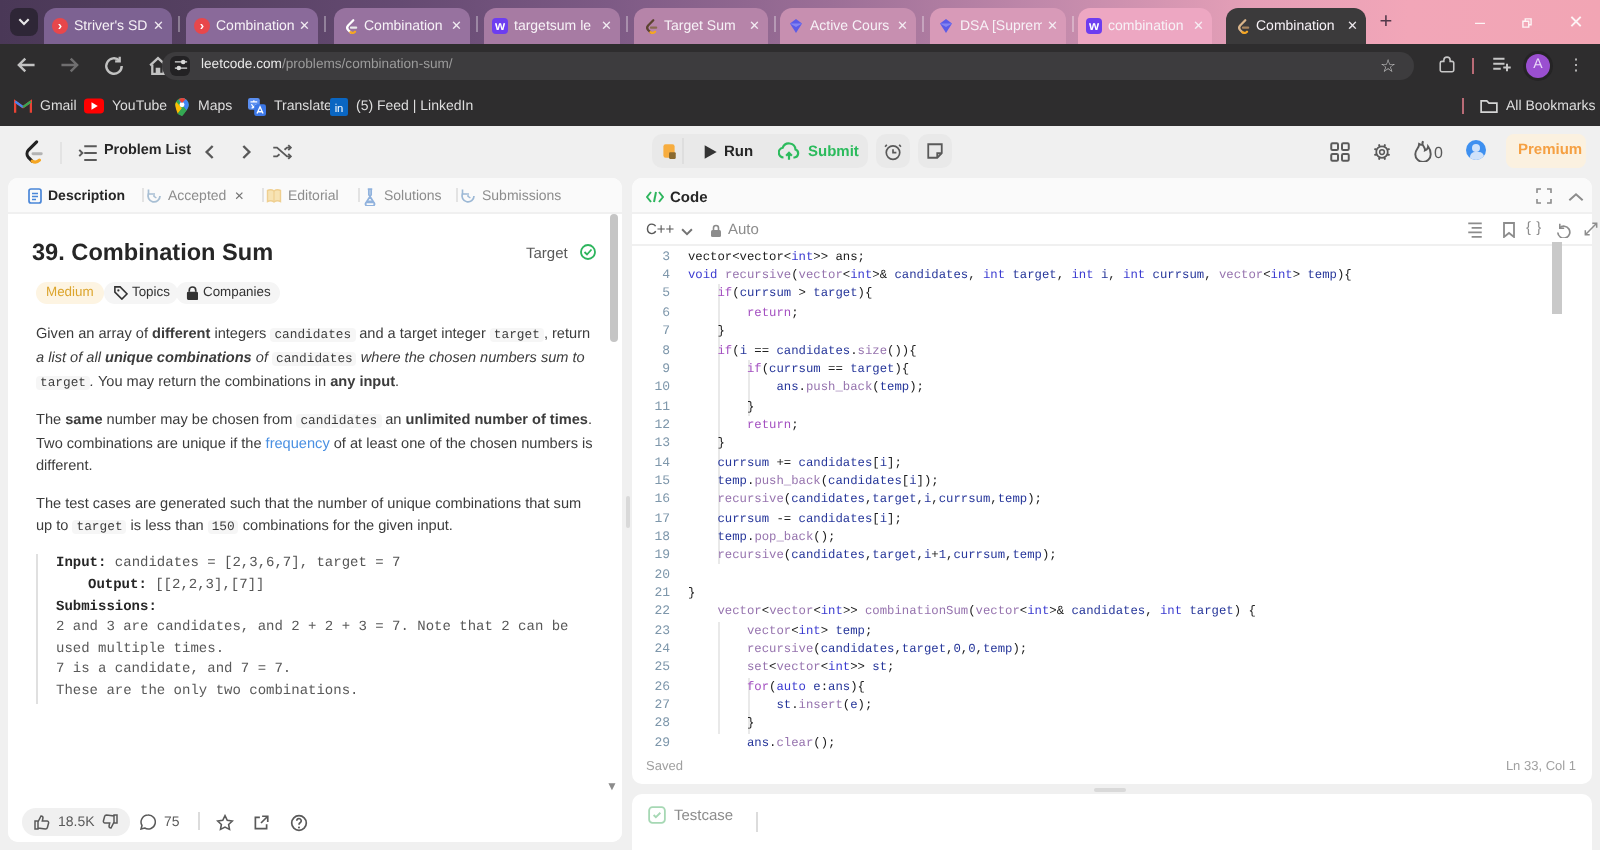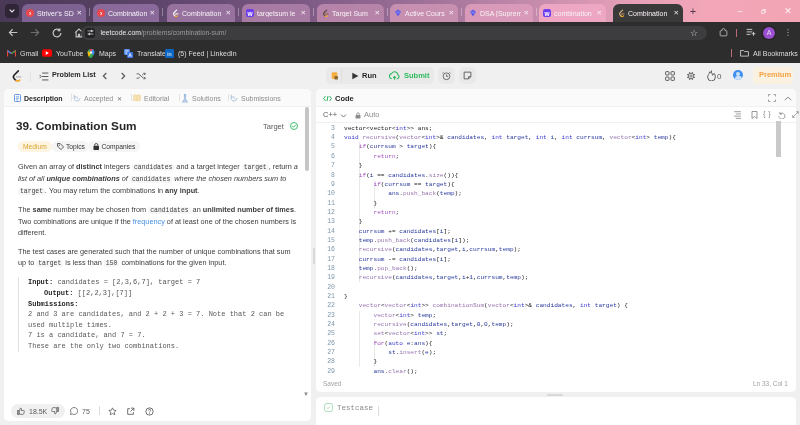--- a/index.html
+++ b/index.html
@@ -364,21 +364,21 @@
     <div class="abs" style="left:48px;top:52px;height:11px;padding:0 4.5px;background:#f5f5f5;border-radius:6px;font-size:6.7px;color:#333;line-height:11px;display:flex;align-items:center;"><svg width="7" height="7" viewBox="0 0 16 16" style="margin-right:2.5px;">
           <path d="M1 1h6l8 8-6 6-8-8z" fill="none" stroke="#333" stroke-width="1.8"></path>
           <circle cx="5" cy="5" r="1.3" fill="#333"></circle>
         </svg>Topics</div>
     <div class="abs" style="left:84px;top:52px;height:11px;padding:0 4.5px;background:#f5f5f5;border-radius:6px;font-size:6.7px;color:#333;line-height:11px;display:flex;align-items:center;"><svg width="6.5" height="7.5" viewBox="0 0 14 16" style="margin-right:2.5px;">
           <rect x="1" y="6" width="12" height="9" rx="1.5" fill="#333"></rect>
           <path d="M3.5 6V4.5a3.5 3.5 0 017 0V6" fill="none" stroke="#333" stroke-width="1.8"></path>
         </svg>Companies</div>
 
     <div class="abs" style="left:14px;top:73px;width:282px;font-size:7.3px;line-height:10.8px;color:#3c3c3c;">
-      <p>Given an array of <b>distinct</b> integers <code class="cs">candidates</code> and a target integer <code class="cs">target</code>, return <i>a list of all <b><i>unique combinations</i></b> of </i><code class="cs">candidates</code><i> where the chosen numbers sum to </i><code class="cs">target</code><i>.</i> You may return the combinations in <b>any input</b>.</p>
+      <p>Given an array of <b>different</b> integers <code class="cs">candidates</code> and a target integer <code class="cs">target</code>, return <i>a list of all <b><i>unique combinations</i></b> of </i><code class="cs">candidates</code><i> where the chosen numbers sum to </i><code class="cs">target</code><i>.</i> You may return the combinations in <b>any input</b>.</p>
       <p style="margin-top:8px;">The <b>same</b> number may be chosen from <code class="cs">candidates</code> an <b>unlimited number of times</b>. Two combinations are unique if the <span style="color:#4a90e2;">frequency</span> of at least one of the chosen numbers is different.</p>
       <p style="margin-top:8px;">The test cases are generated such that the number of unique combinations that sum up to <code class="cs">target</code> is less than <code class="cs">150</code> combinations for the given input.</p>
       <div style="margin-top:8px;border-left:1.5px solid #e0e0e0;padding-left:9px;font-family:'Liberation Mono',monospace;font-size:7px;line-height:10.6px;color:#555;">
         <div><b style="color:#262626;">Input:</b> candidates = [2,3,6,7], target = 7</div>
         <div><b style="color:#262626;padding-left:16px;">Output:</b> [[2,2,3],[7]]</div>
         <div><b style="color:#262626;">Submissions:</b></div>
         <div style="color:#595959;">2 and 3 are candidates, and 2 + 2 + 3 = 7. Note that 2 can be used multiple times.<br>7 is a candidate, and 7 = 7.<br>These are the only two combinations.</div>
       </div>
     </div>
 
@@ -526,21 +526,21 @@
             <span class="v">st</span>.<span class="f">insert</span>(<span class="v">e</span>);
         }
         <span class="v">ans</span>.<span class="f">clear</span>();</pre>
     </div>
     <div class="abs" style="right:15px;top:32px;width:5px;height:36px;background:#c9c9c9;"></div>
 
     <div class="abs" style="left:7px;bottom:5px;font-size:6.5px;color:#a0a0a0;">Saved</div>
     <div class="abs" style="right:8px;bottom:5px;font-size:6.5px;color:#a0a0a0;">Ln 33, Col 1</div>
   </div>
   <div class="panel" id="bpanel">
-    <div class="abs" style="left:8px;top:6px;display:flex;align-items:center;font-size:7.5px;color:#8c8c8c;font-family:Liberation Mono, monospace;">
+    <div class="abs" style="left:8px;top:6px;display:flex;align-items:flex-start;font-size:7.5px;color:#8c8c8c;">
       <svg width="9" height="9" viewBox="0 0 16 16">
           <rect x="1" y="1" width="14" height="14" rx="3" fill="none" stroke="#a6d8b4" stroke-width="1.6"></rect>
           <path d="M5 8l2 2 4-4" fill="none" stroke="#a6d8b4" stroke-width="1.6"></path>
         </svg>
       <span style="margin-left:4px;">Testcase</span>
     </div>
     <div class="abs" style="left:62px;top:9px;width:1px;height:10px;background:#dcdcdc;"></div>
     <div class="abs" style="left:71px;top:6px;display:flex;align-items:center;font-size:7.5px;color:#262626;font-weight:bold;margin-top:44px;">
       <svg width="10" height="10" viewBox="0 0 16 16">
           <path d="M2 3l5 5-5 5" fill="none" stroke="#2db55d" stroke-width="2"></path>

